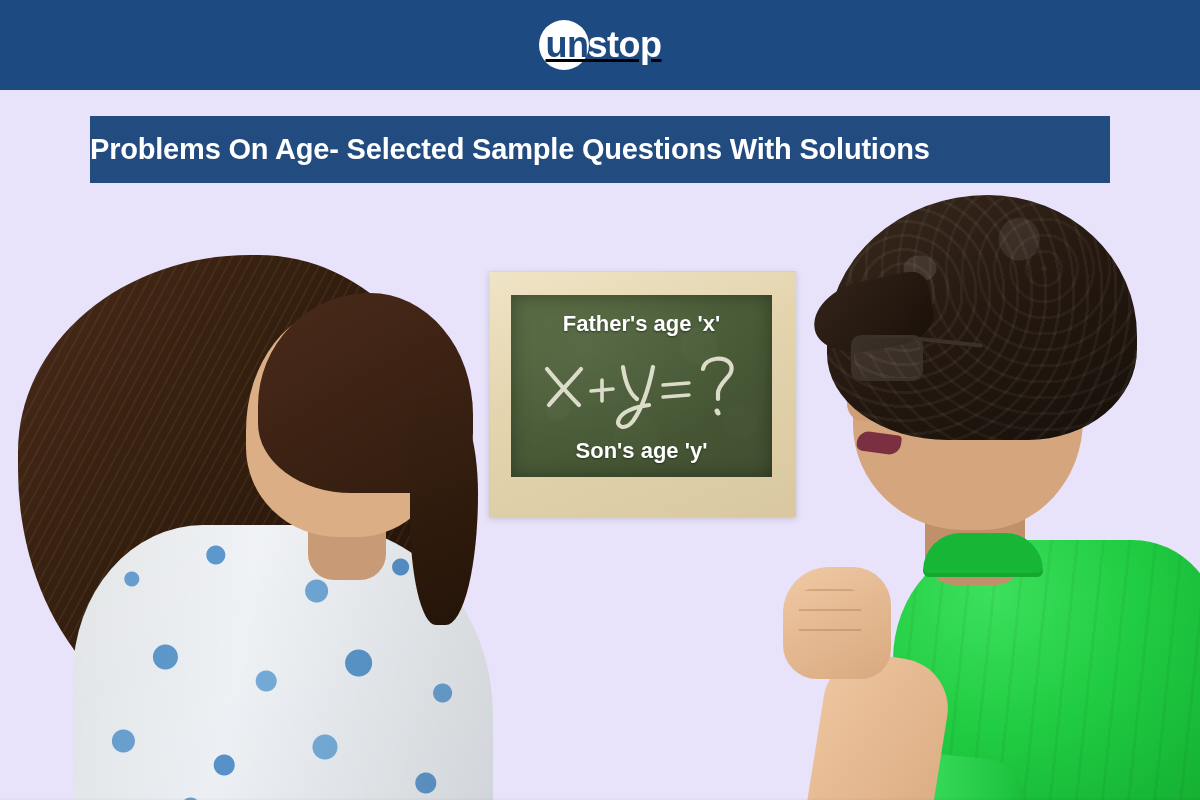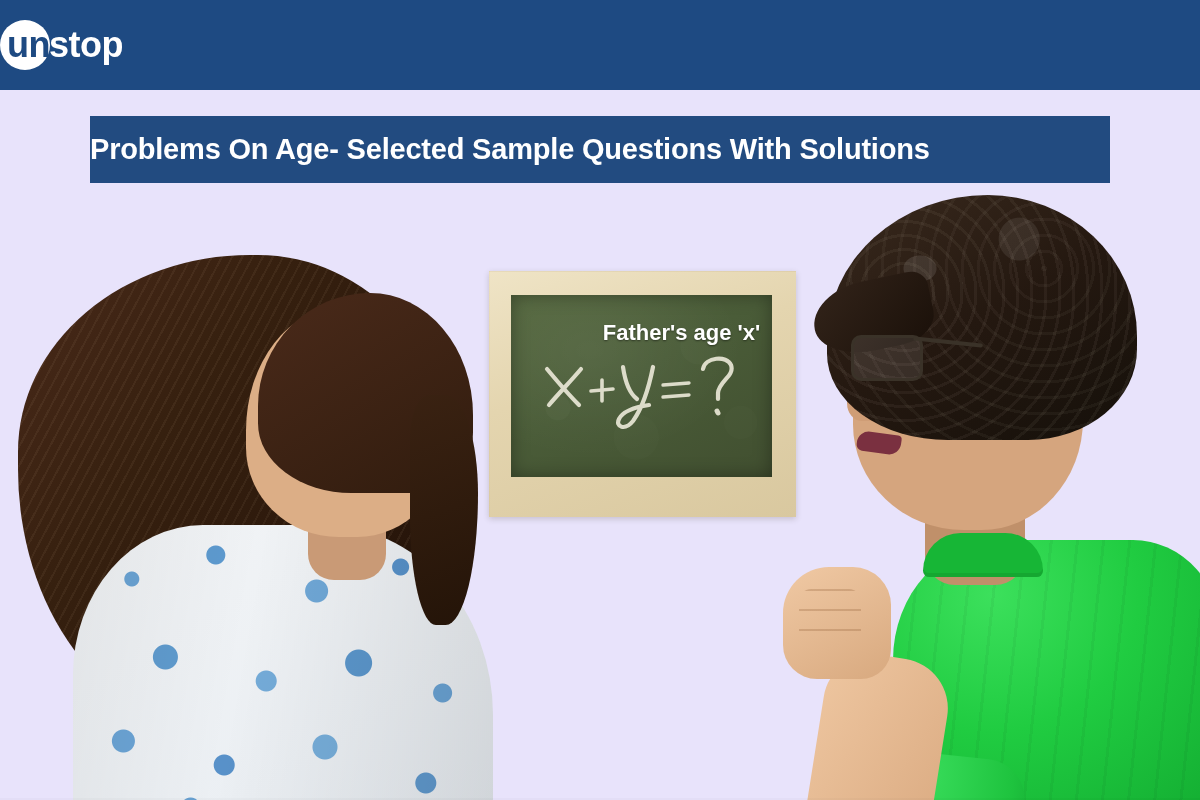--- a/index.html
+++ b/index.html
@@ -23,21 +23,22 @@
 
   
   .header {
     position: absolute;
     left: 0; top: 0;
     width: 1200px;
     height: 90px;
     background: #1e4a82;
     display: flex;
     align-items: center;
-    justify-content: flex-start;
+    justify-content: center;
+    text-decoration: underline;
   }
   .logo {
     display: flex;
     align-items: center;
     position: relative;
     height: 52px;
   }
   .logo-circle {
     position: absolute;
     left: 0;
@@ -129,21 +130,21 @@
     position: absolute;
     left: 0;
     width: 100%;
     text-align: center;
     color: #ffffff;
     font-size: 22px;
     font-weight: bold;
     text-shadow: 0 1px 2px rgba(0,0,0,0.45);
     z-index: 3;
   }
-  .board-text-top { top: 25px; margin-left: 40px; }
+  .board-text-top { top: 16px; }
   .board-text-bottom { top: 143px; }
 
   .chalk-eq {
     position: absolute;
     left: 0;
     top: 52px;
     width: 100%;
     text-align: center;
     z-index: 2;
   }
@@ -519,17 +520,18 @@
 
             <path d="M126 38 L152 36" stroke-width="3.4"></path>
             <path d="M126 50 L152 48" stroke-width="3.4"></path>
 
             <path d="M166 22 C168 10, 190 8, 194 18 C198 29, 182 34, 181 46 L181 52"></path>
             <path d="M180 64 L181 66" stroke-width="5"></path>
           </g>
         </svg>
       </div>
 
+      <div class="board-text board-text-bottom">Son's age 'y'</div>
     </div>
   </div>
 
   <div class="bottom-fade"></div>
 </div>
 
 </body></html>

